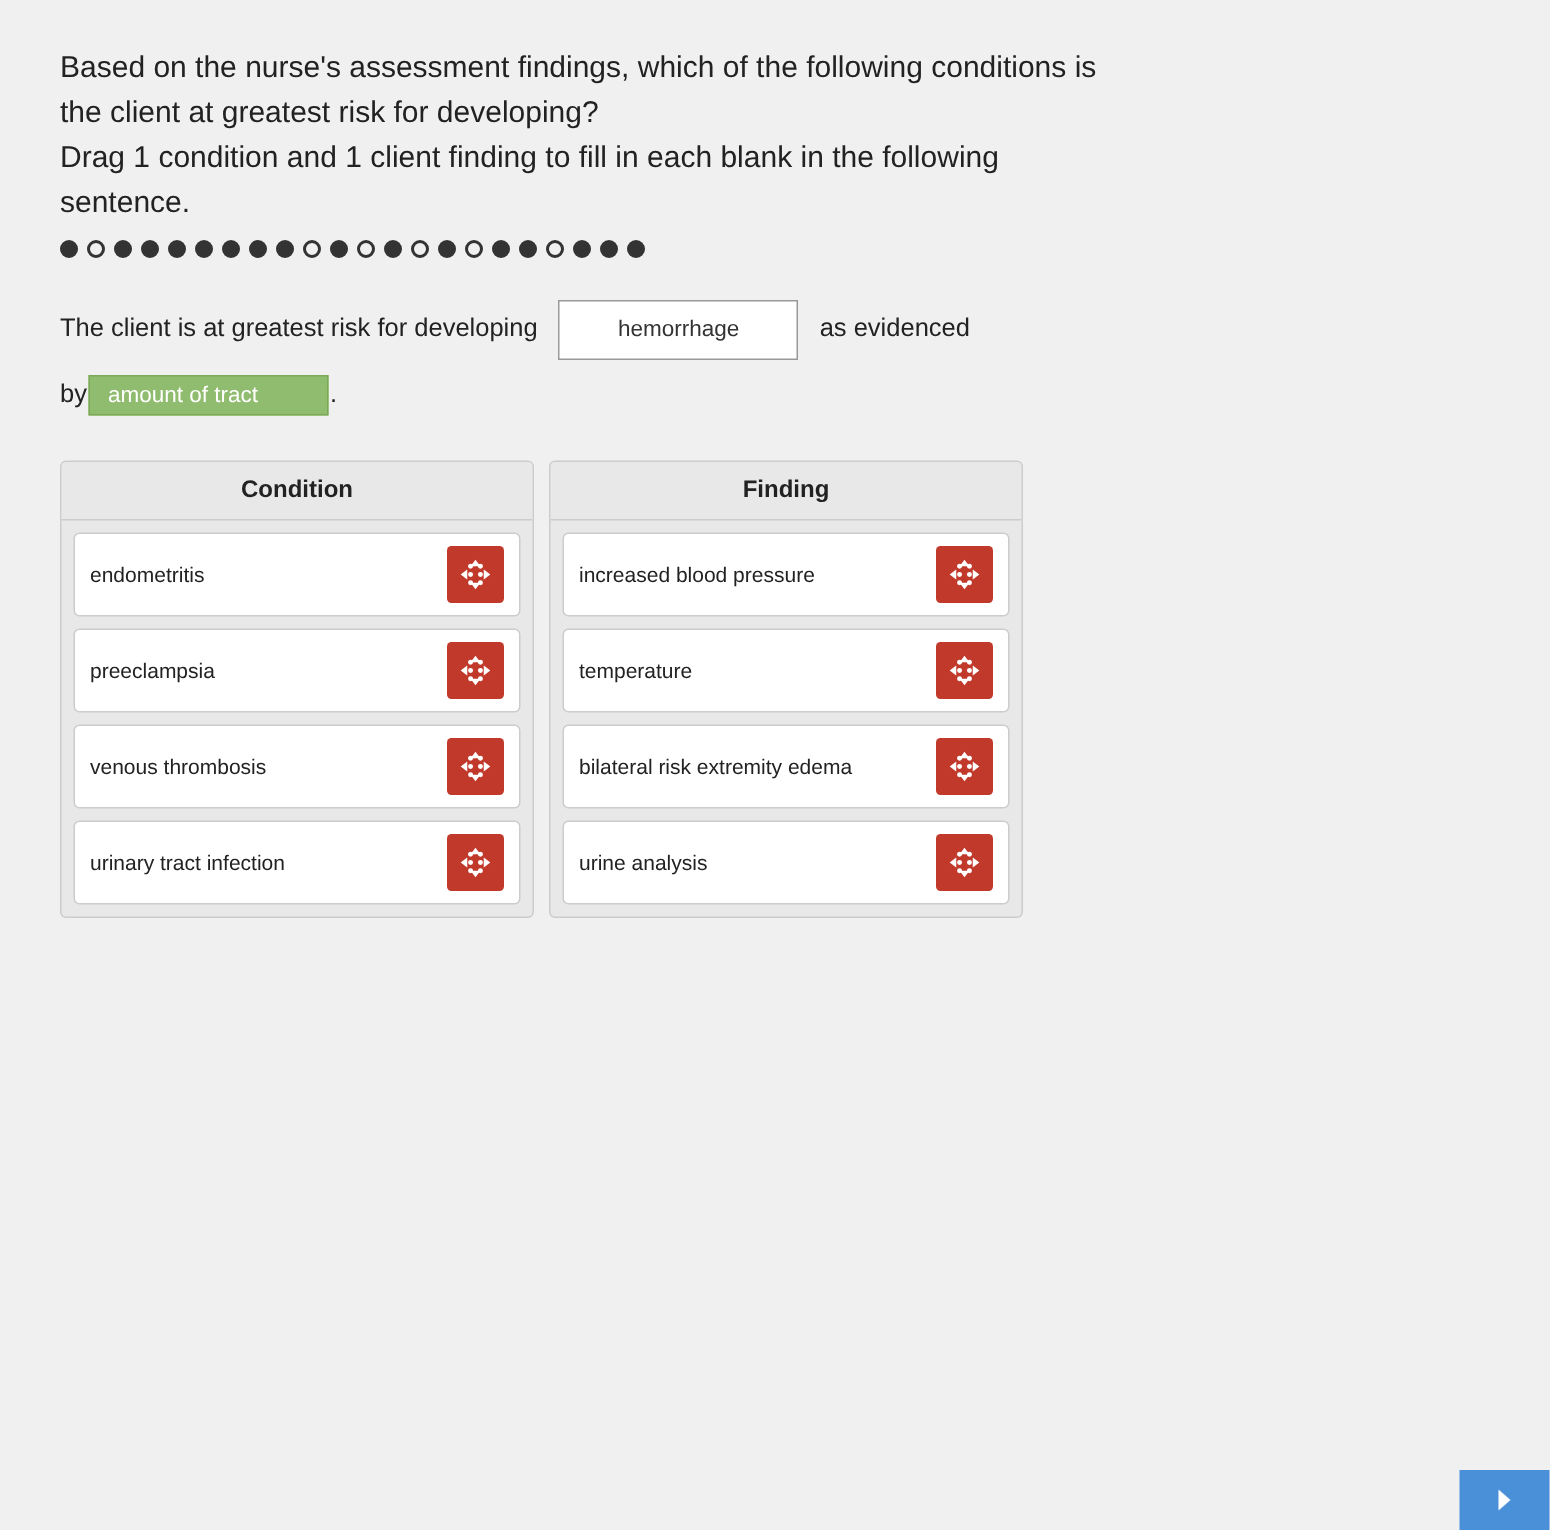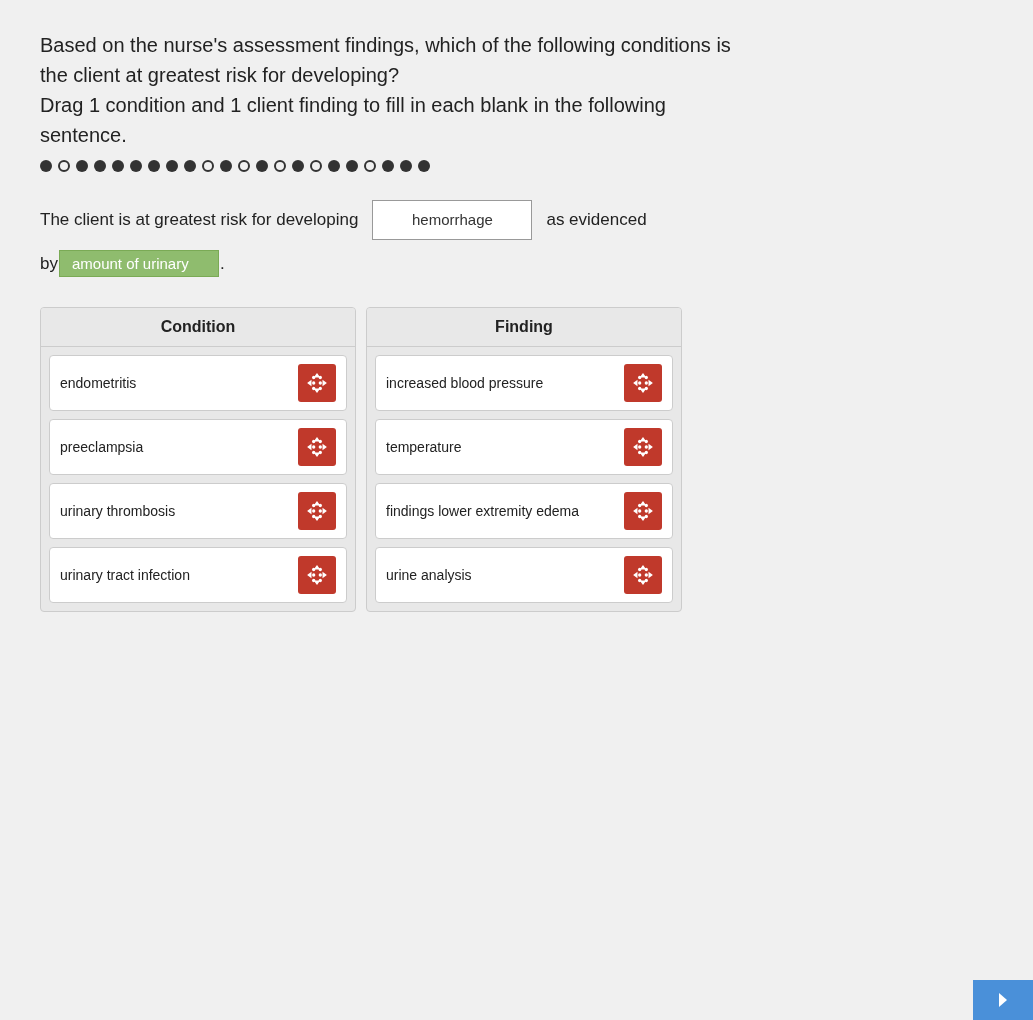--- a/index.html
+++ b/index.html
@@ -189,21 +189,21 @@
   </div>
 
 <div class="sentence-area">
   <span>The client is at greatest risk for developing</span>
   <span class="blank-box">hemorrhage</span>
   <span>as evidenced</span>
 </div>
 
 <div class="sentence-line2">
   <span>by</span>
-  <span class="blank-box-green">amount of urinary</span>
+  <span class="blank-box-green">amount of tract</span>
   <span>.</span>
 </div>
 
 <div class="tables-container">
 
   <div class="drag-table">
     <div class="table-header">Condition</div>
 
   <div class="drag-item">
         <span class="drag-item-text">endometritis</span>
@@ -233,21 +233,21 @@
           <circle cx="7" cy="15" r="1.5" fill="white"></circle>
           <circle cx="13" cy="15" r="1.5" fill="white"></circle>
           <polygon points="10,1 13,5 7,5" fill="white"></polygon>
           <polygon points="10,19 13,15 7,15" fill="white"></polygon>
           <polygon points="1,10 5,7 5,13" fill="white"></polygon>
           <polygon points="19,10 15,7 15,13" fill="white"></polygon>
         </svg>
       </div>
       </div>
       <div class="drag-item">
-        <span class="drag-item-text">urinary thrombosis</span>
+        <span class="drag-item-text">venous thrombosis</span>
       <div class="drag-handle">
         <svg viewBox="0 0 20 20" fill="white" xmlns="http://www.w3.org/2000/svg" width="22" height="22">
           <circle cx="7" cy="5" r="1.5" fill="white"></circle>
           <circle cx="13" cy="5" r="1.5" fill="white"></circle>
           <circle cx="7" cy="10" r="1.5" fill="white"></circle>
           <circle cx="13" cy="10" r="1.5" fill="white"></circle>
           <circle cx="7" cy="15" r="1.5" fill="white"></circle>
           <circle cx="13" cy="15" r="1.5" fill="white"></circle>
           <polygon points="10,1 13,5 7,5" fill="white"></polygon>
           <polygon points="10,19 13,15 7,15" fill="white"></polygon>
@@ -306,21 +306,21 @@
           <circle cx="7" cy="15" r="1.5" fill="white"></circle>
           <circle cx="13" cy="15" r="1.5" fill="white"></circle>
           <polygon points="10,1 13,5 7,5" fill="white"></polygon>
           <polygon points="10,19 13,15 7,15" fill="white"></polygon>
           <polygon points="1,10 5,7 5,13" fill="white"></polygon>
           <polygon points="19,10 15,7 15,13" fill="white"></polygon>
         </svg>
       </div>
       </div>
       <div class="drag-item">
-        <span class="drag-item-text">findings lower extremity edema</span>
+        <span class="drag-item-text">bilateral risk extremity edema</span>
       <div class="drag-handle">
         <svg viewBox="0 0 20 20" fill="white" xmlns="http://www.w3.org/2000/svg" width="22" height="22">
           <circle cx="7" cy="5" r="1.5" fill="white"></circle>
           <circle cx="13" cy="5" r="1.5" fill="white"></circle>
           <circle cx="7" cy="10" r="1.5" fill="white"></circle>
           <circle cx="13" cy="10" r="1.5" fill="white"></circle>
           <circle cx="7" cy="15" r="1.5" fill="white"></circle>
           <circle cx="13" cy="15" r="1.5" fill="white"></circle>
           <polygon points="10,1 13,5 7,5" fill="white"></polygon>
           <polygon points="10,19 13,15 7,15" fill="white"></polygon>

